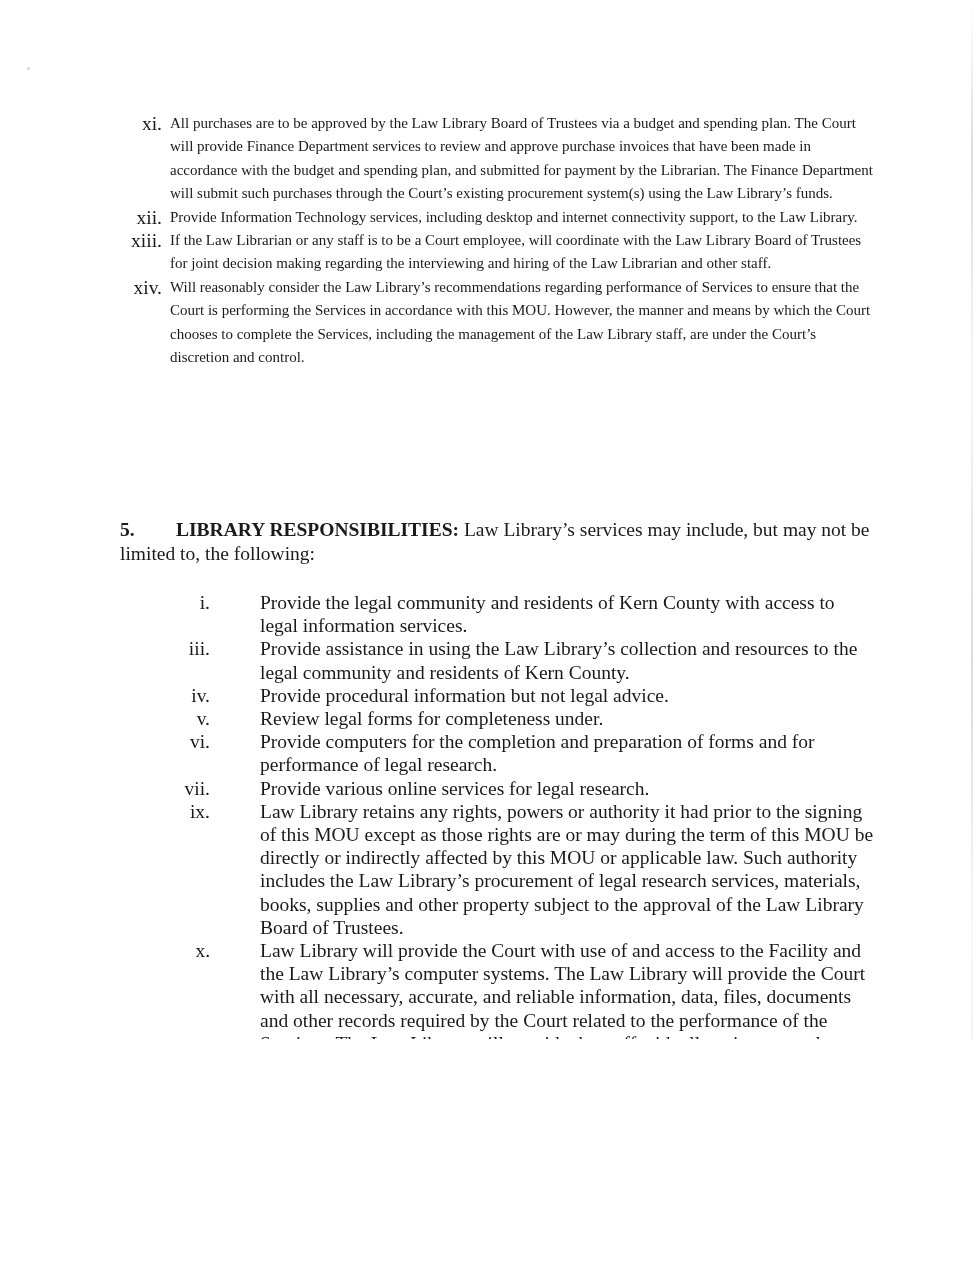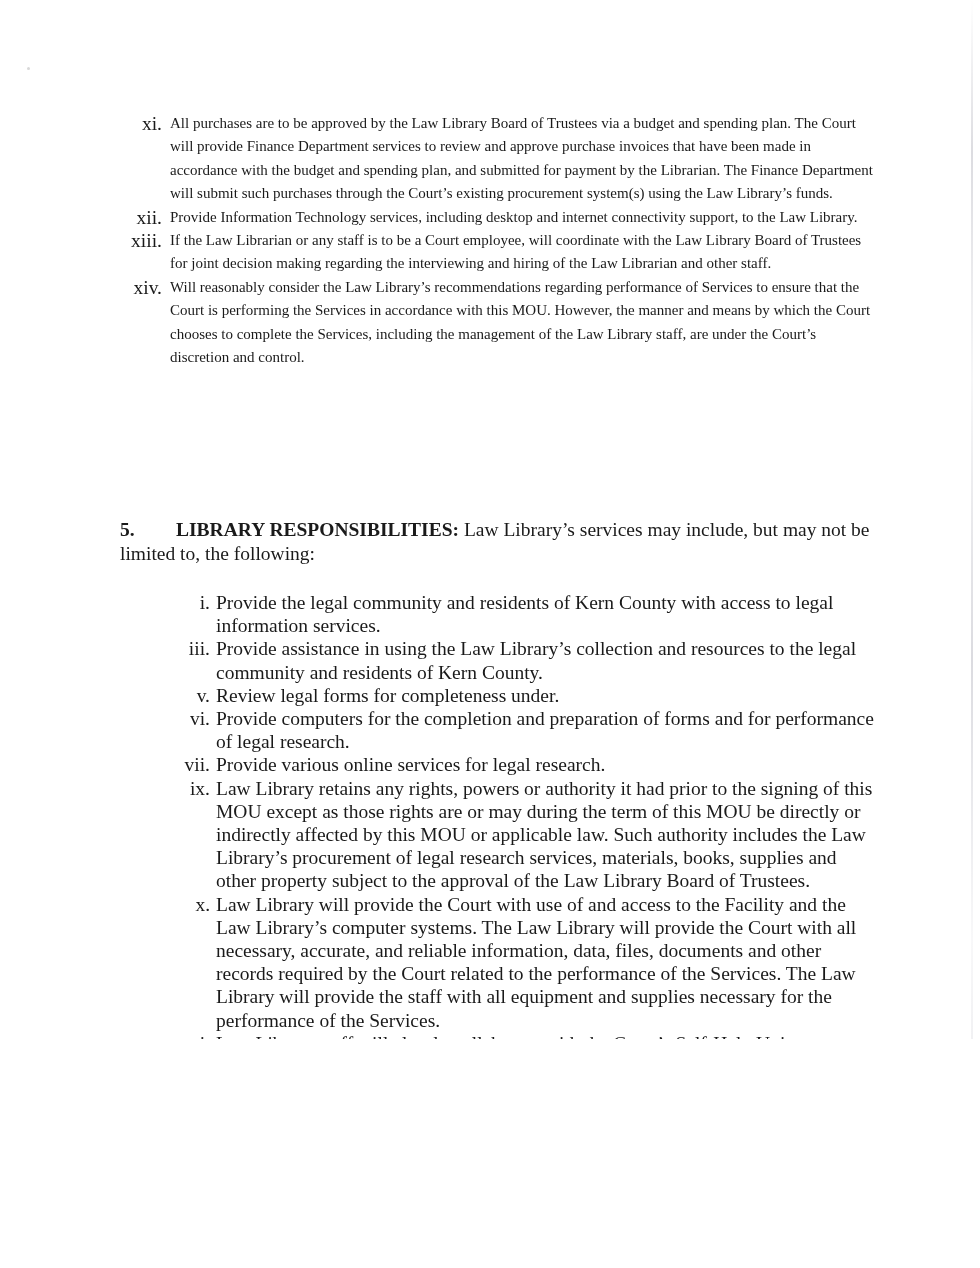--- a/index.html
+++ b/index.html
@@ -132,20 +132,21 @@
     font-size: 19.5px;
     line-height: 23.2px;
     box-sizing: border-box;
     white-space: nowrap;
   }
   .list-lower .body {
     flex: 1 1 auto;
     font-size: 19.5px;
     line-height: 23.2px;
     text-align: left;
+    margin-left: 44px;
   }
 
   .page-number {
     position: absolute;
     left: 0;
     top: 1157px;
     width: 980px;
     text-align: center;
     font-size: 18px;
     line-height: 22px;
@@ -189,20 +190,24 @@
     <div class="list-lower">
       <div class="li">
         <span class="marker">i.</span>
         <span class="body">Provide the legal community and residents of Kern County with access to legal information services.</span>
       </div>
       <div class="li">
         <span class="marker">iii.</span>
         <span class="body">Provide assistance in using the Law Library’s collection and resources to the legal community and residents of Kern County.</span>
       </div>
       <div class="li">
+        <span class="marker">iv.</span>
+        <span class="body">Provide procedural information but not legal advice.</span>
+      </div>
+      <div class="li">
         <span class="marker">v.</span>
         <span class="body">Review legal forms for completeness under.</span>
       </div>
       <div class="li">
         <span class="marker">vi.</span>
         <span class="body">Provide computers for the completion and preparation of forms and for performance of legal research.</span>
       </div>
       <div class="li">
         <span class="marker">vii.</span>
         <span class="body">Provide various online services for legal research.</span>

